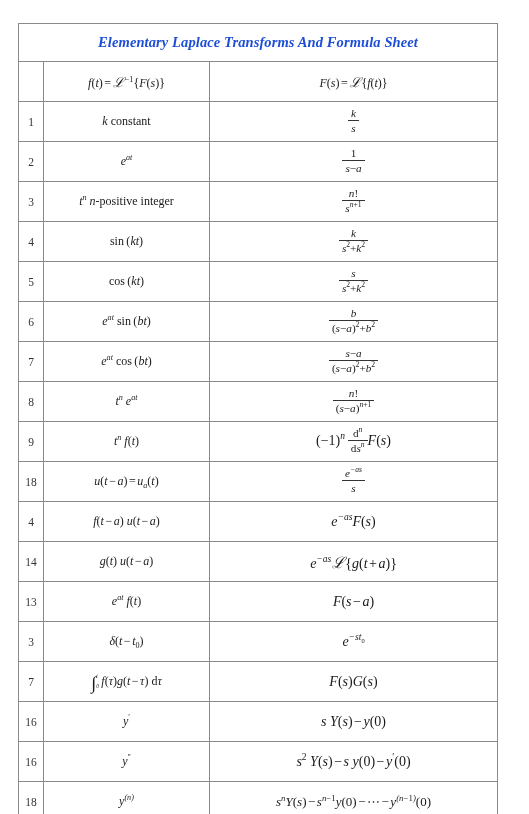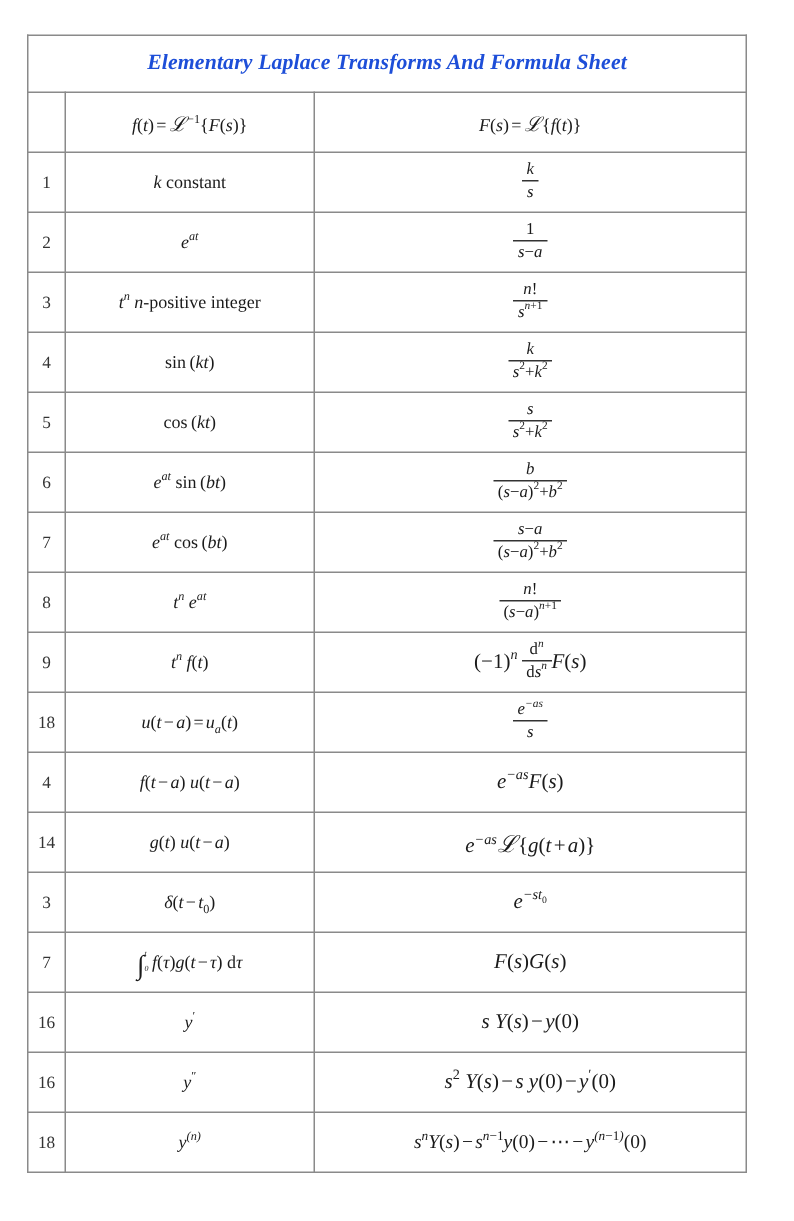--- a/index.html
+++ b/index.html
@@ -277,20 +277,29 @@
       <tr class="body-row">
         <td class="idx">14</td>
         <td class="ft">
           <span class="m"><span class="mi">g</span>(<span class="mi">t</span>)&nbsp;<span class="mi">u</span>(<span class="mi">t</span><span class="op">−</span><span class="mi">a</span>)</span>
         </td>
         <td class="fs">
           <span class="m"><span class="mi">e</span><sup class="e">−as</sup><span class="scr">ℒ</span>{<span class="mi">g</span>(<span class="mi">t</span><span class="op">+</span><span class="mi">a</span>)}</span>
         </td>
       </tr>
 
+      <tr class="body-row">
+        <td class="idx">13</td>
+        <td class="ft">
+          <span class="m"><span class="mi">e</span><sup class="e">at</sup>&nbsp;<span class="mi">f</span>(<span class="mi">t</span>)</span>
+        </td>
+        <td class="fs">
+          <span class="m"><span class="mi">F</span>(<span class="mi">s</span><span class="op">−</span><span class="mi">a</span>)</span>
+        </td>
+      </tr>
 
       <tr class="body-row">
         <td class="idx">3</td>
         <td class="ft">
           <span class="m"><span class="mi">δ</span>(<span class="mi">t</span><span class="op">−</span><span class="mi">t</span><sub class="er">0</sub>)</span>
         </td>
         <td class="fs">
           <span class="m"><span class="mi">e</span><sup class="e">−st<sub class="er">0</sub></sup></span>
         </td>
       </tr>

